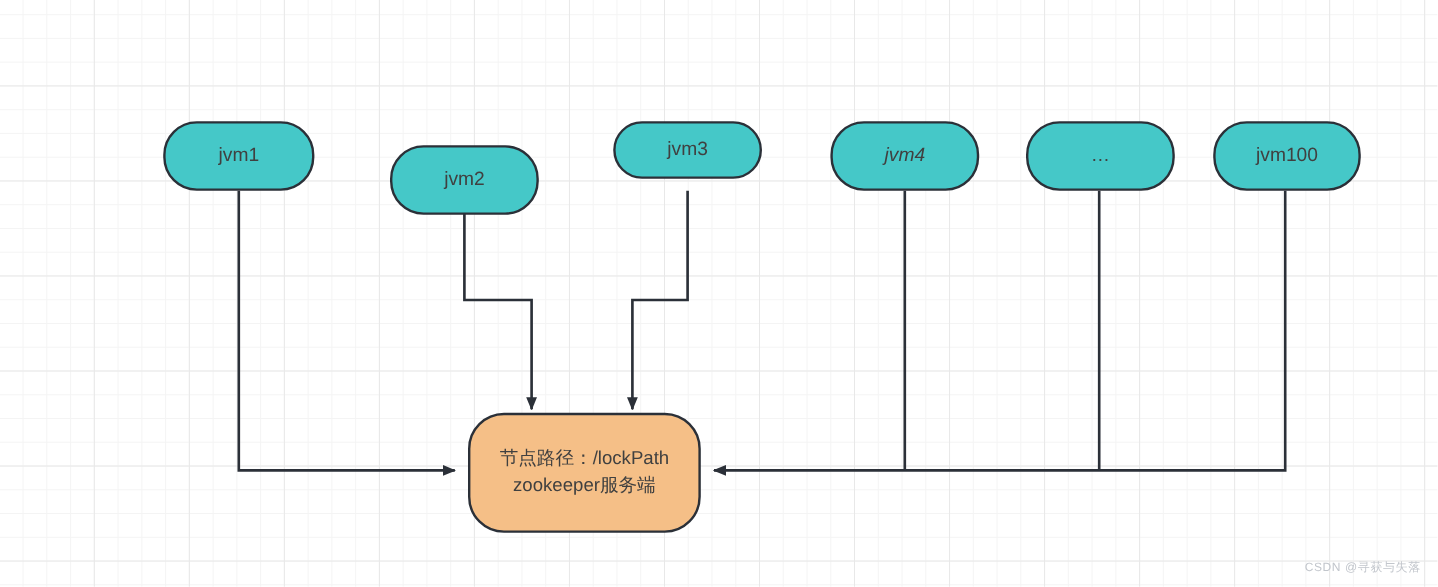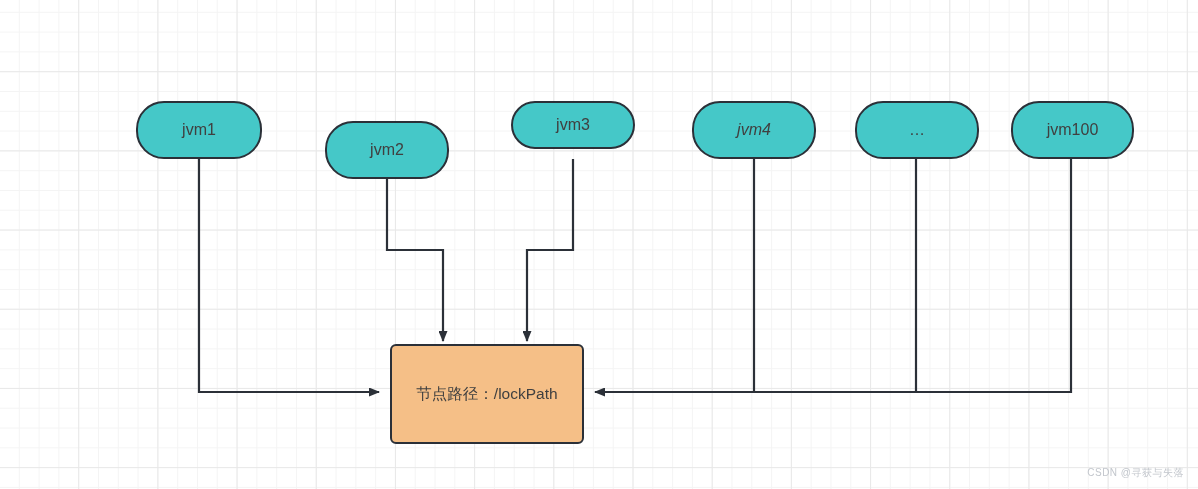--- a/index.html
+++ b/index.html
@@ -46,21 +46,21 @@
     z-index: 3;
   }
   .node-jvm {
     background: #45c8c8;
     border-radius: 28px;
     font-size: 16px;
     line-height: 1.2;
   }
   .node-zk {
     background: #f5bf87;
-    border-radius: 6px;
+    border-radius: 30px;
     font-size: 15.5px;
     line-height: 1.45;
     flex-direction: column;
     padding: 0 10px;
   }
   .zk-line {
     white-space: nowrap;
   }
   .watermark {
     position: absolute;
@@ -117,17 +117,18 @@
   <div class="node node-jvm" style="left:855px; top:101px; width:124px; height:58px;">
     <span>…</span>
   </div>
 
   <div class="node node-jvm" style="left:1011px; top:101px; width:123px; height:58px;">
     <span>jvm100</span>
   </div>
 
   <div class="node node-zk" style="left:390px; top:344px; width:194px; height:100px;">
     <span class="zk-line">节点路径：/lockPath</span>
+    <span class="zk-line">zookeeper服务端</span>
   </div>
 
   <div class="watermark">CSDN @寻获与失落</div>
 
 </div>
 
 </body></html>

